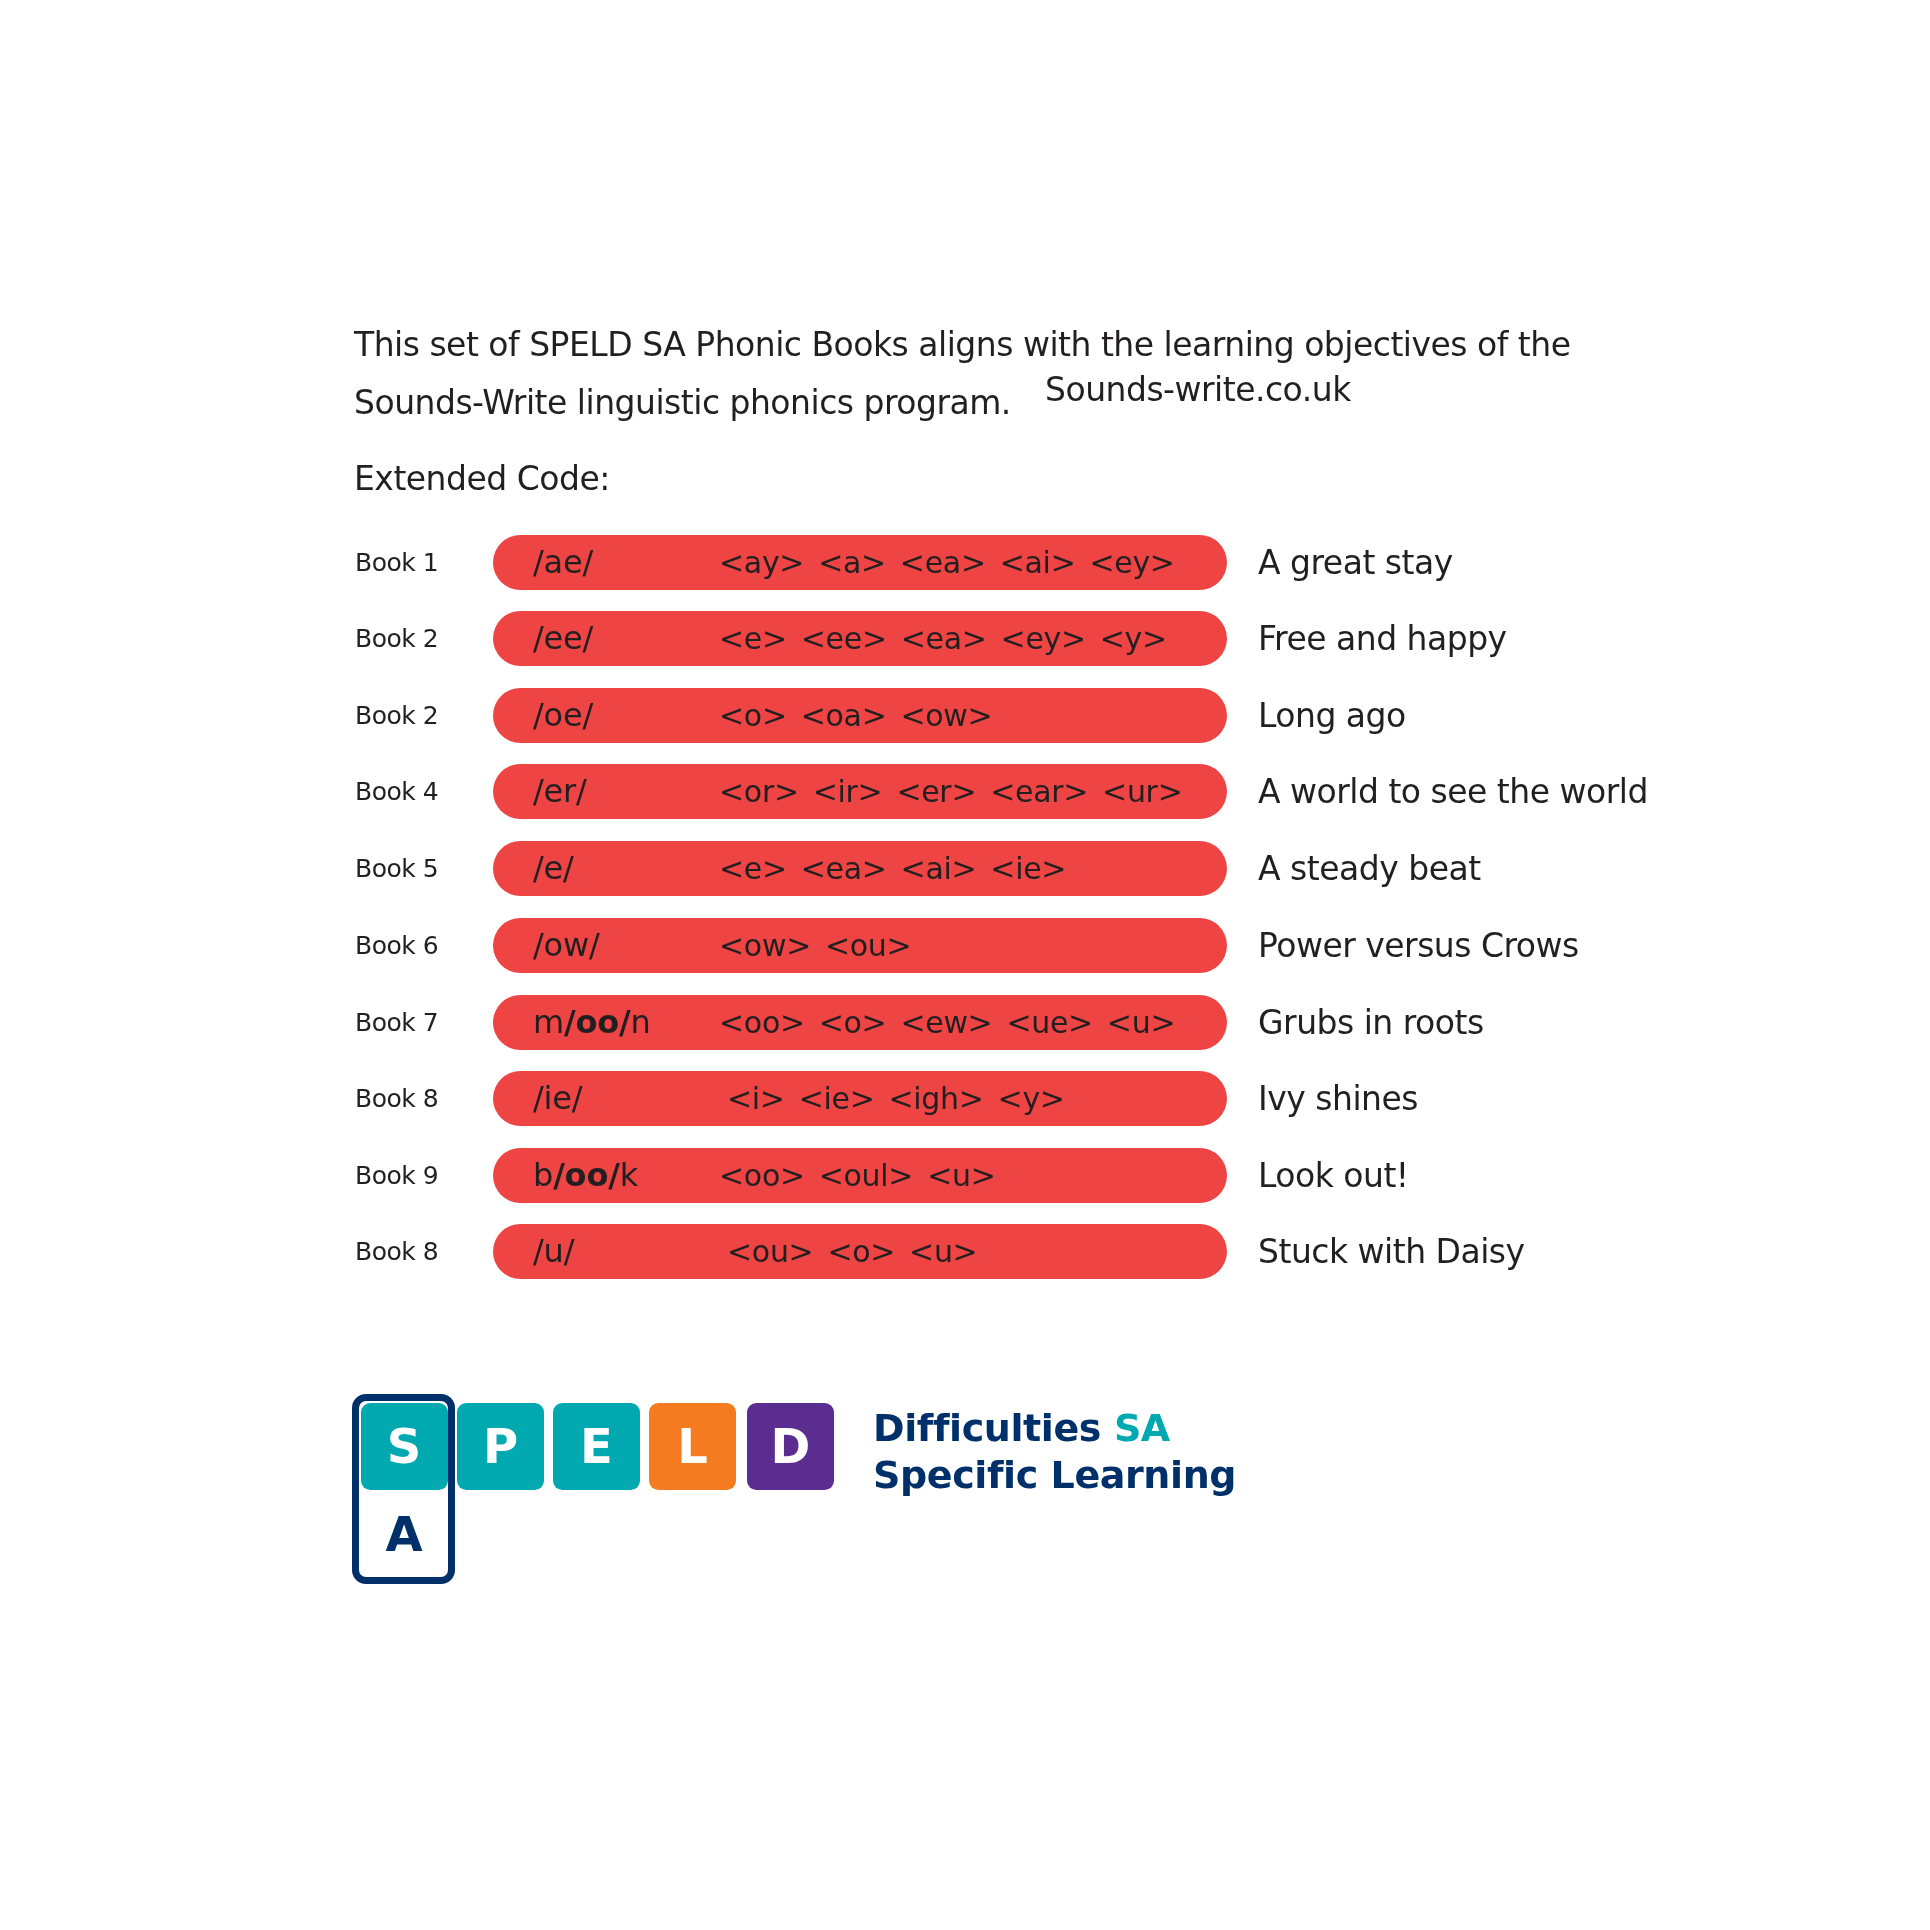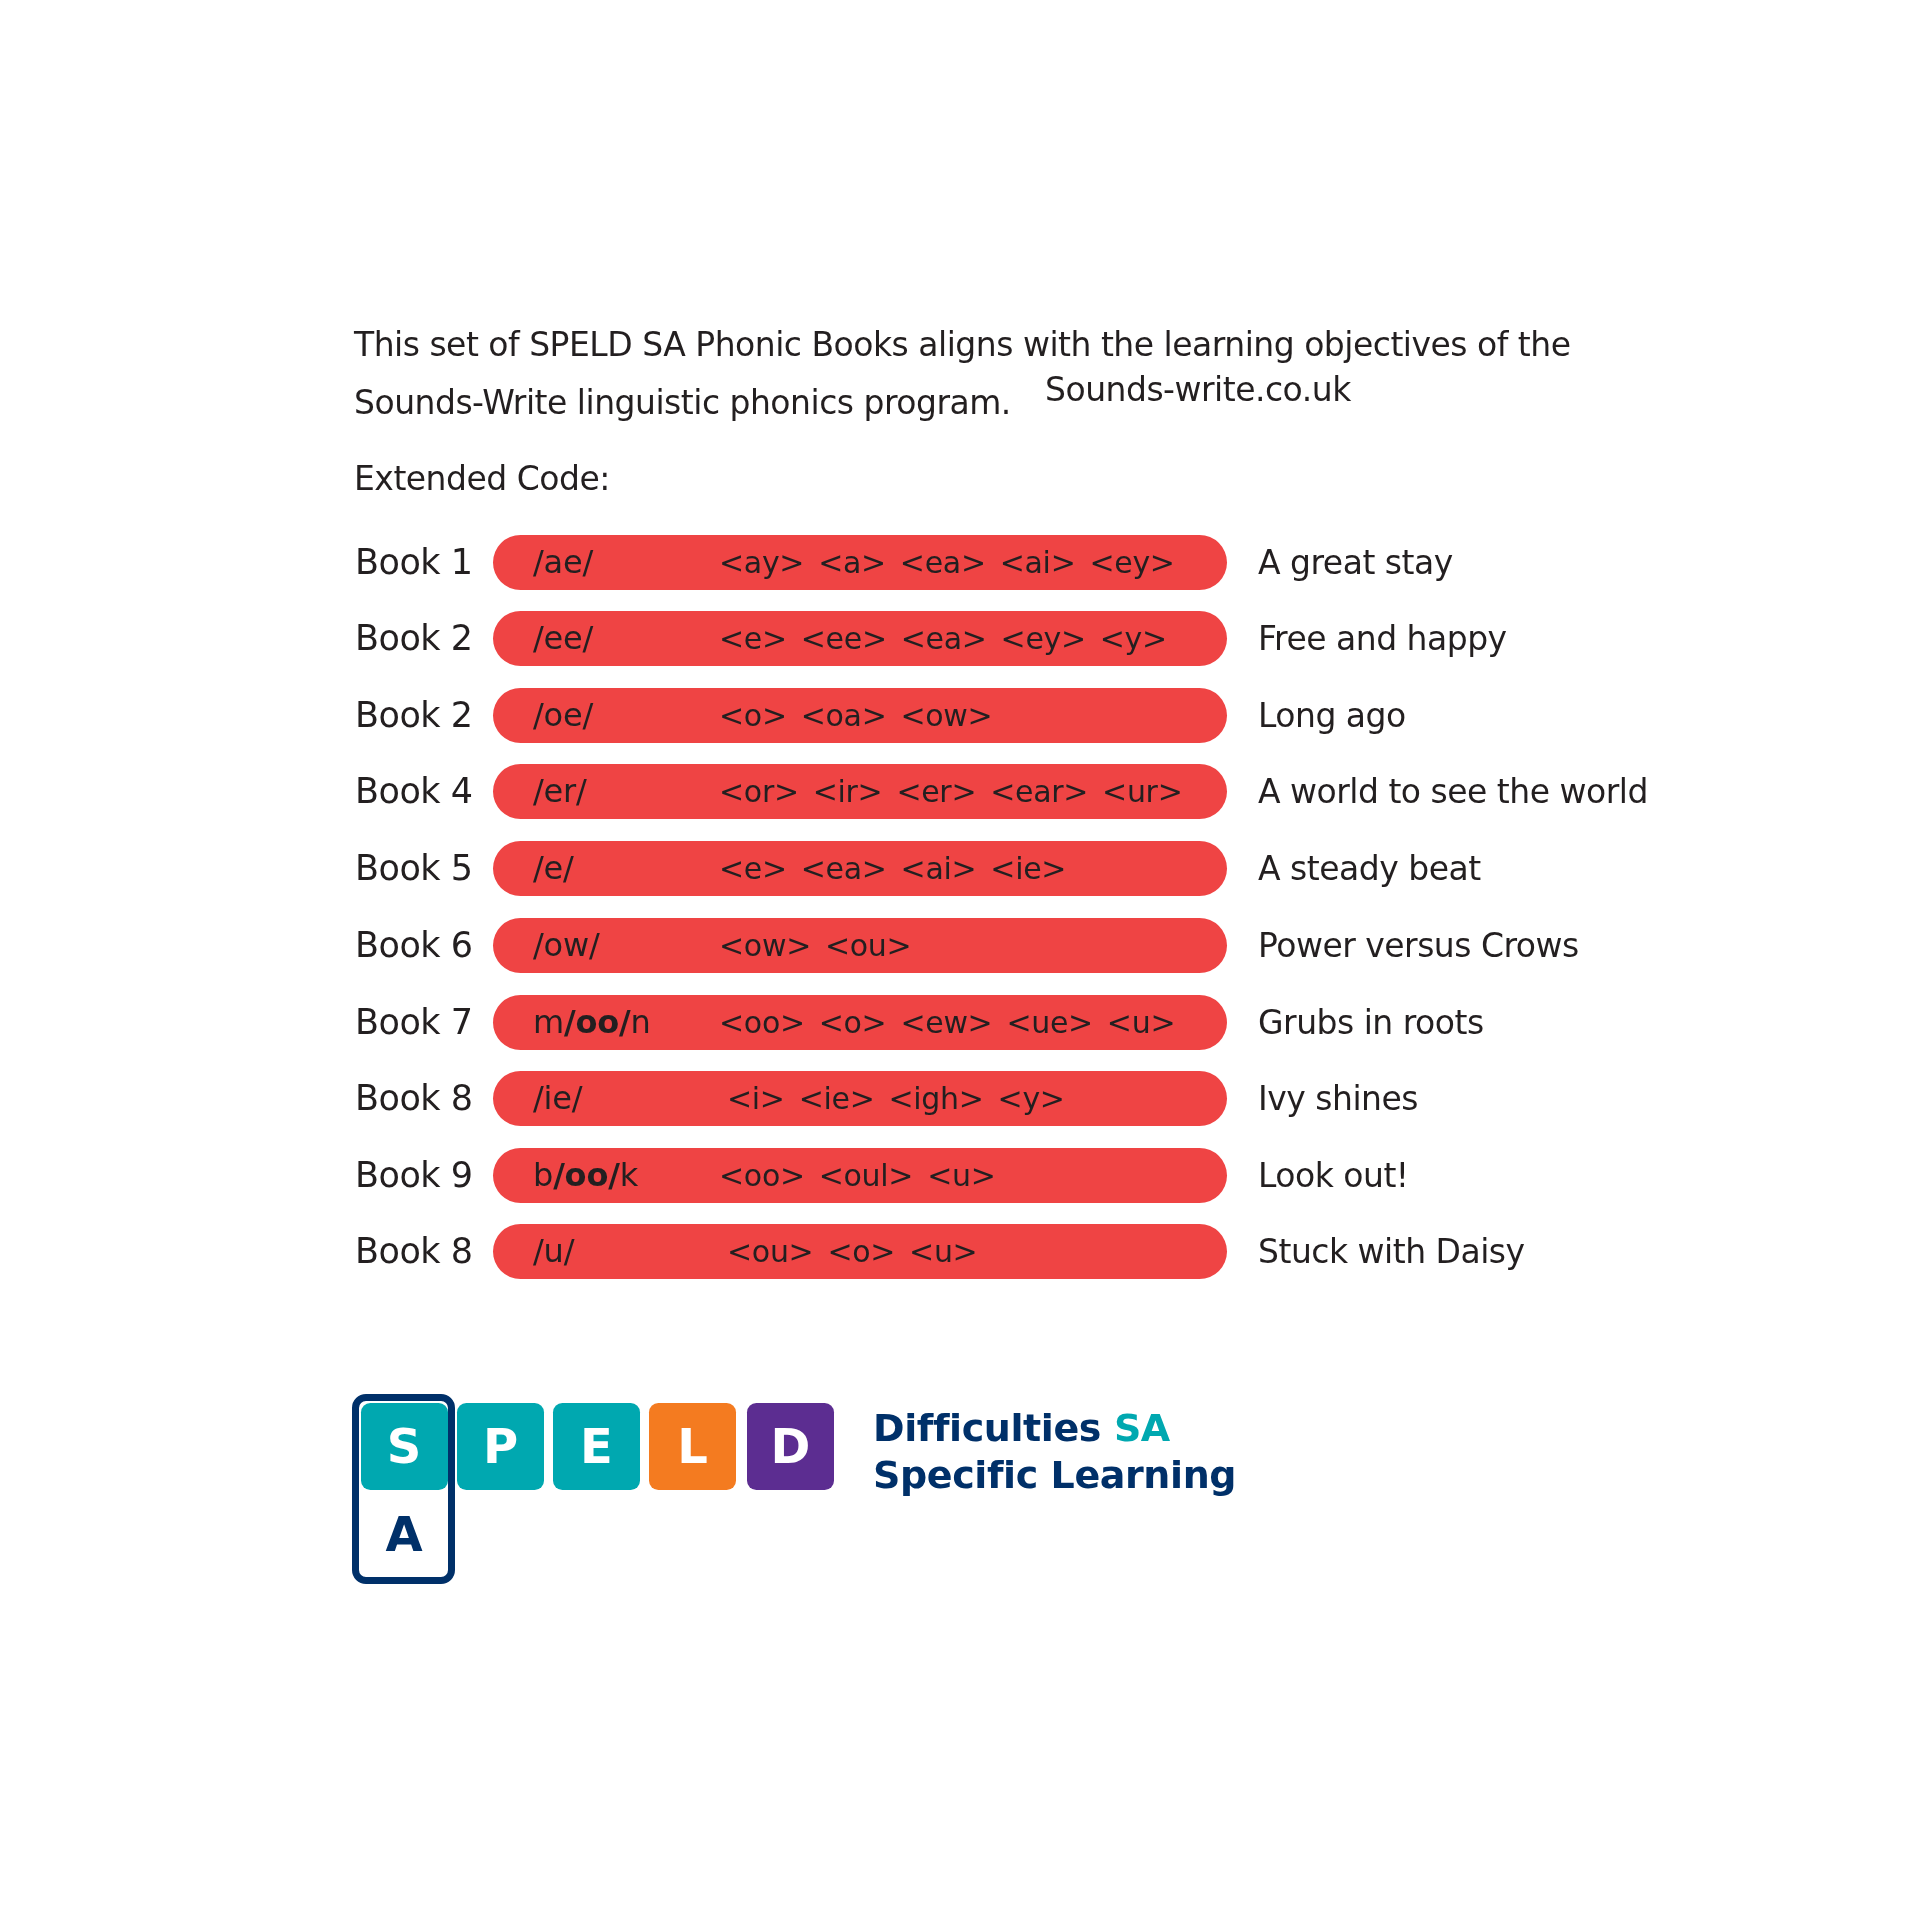--- a/index.html
+++ b/index.html
@@ -7,21 +7,21 @@
          font-family: "DejaVu Sans", "Liberation Sans", sans-serif; color: #231f20; }
   .abs { position: absolute; white-space: nowrap; }
   .intro { left: 354px; font-size: 33px; line-height: 1; letter-spacing: -0.5px; }
   .intro-1 { top: 328px; }
   .intro-2 { top: 373px; margin-top: 13px; }
   .url { left: 1045px; top: 373px; font-size: 33px; line-height: 1; letter-spacing: -0.5px; }
   .heading { left: 354px; top: 462px; font-size: 33px; line-height: 1; letter-spacing: -0.5px; }
 
   .row { position: absolute; left: 0; width: 1930px; height: 55px; }
   .book-label { position: absolute; left: 355px; top: 0; height: 55px; line-height: 55px;
-                font-size: 35px; letter-spacing: -0.5px; }
+                font-size: 25px; letter-spacing: -0.5px; }
   .pill { position: absolute; left: 493px; top: 0; width: 734px; height: 55px;
           border-radius: 28px; background: #ef4444; }
   .phoneme { position: absolute; left: 40px; top: 0; height: 55px; line-height: 55px;
              font-size: 32px; letter-spacing: -0.2px; }
   .phoneme b { font-weight: bold; }
   .spellings { position: absolute; left: 226px; top: 0; height: 55px; line-height: 55px;
                font-size: 30px; word-spacing: 4.7px; letter-spacing: -0.3px; }
   .spellings.shift { left: 234px; }
   .title { position: absolute; left: 1258px; top: 0; height: 55px; line-height: 55px;
            font-size: 33px; letter-spacing: -0.5px; }

